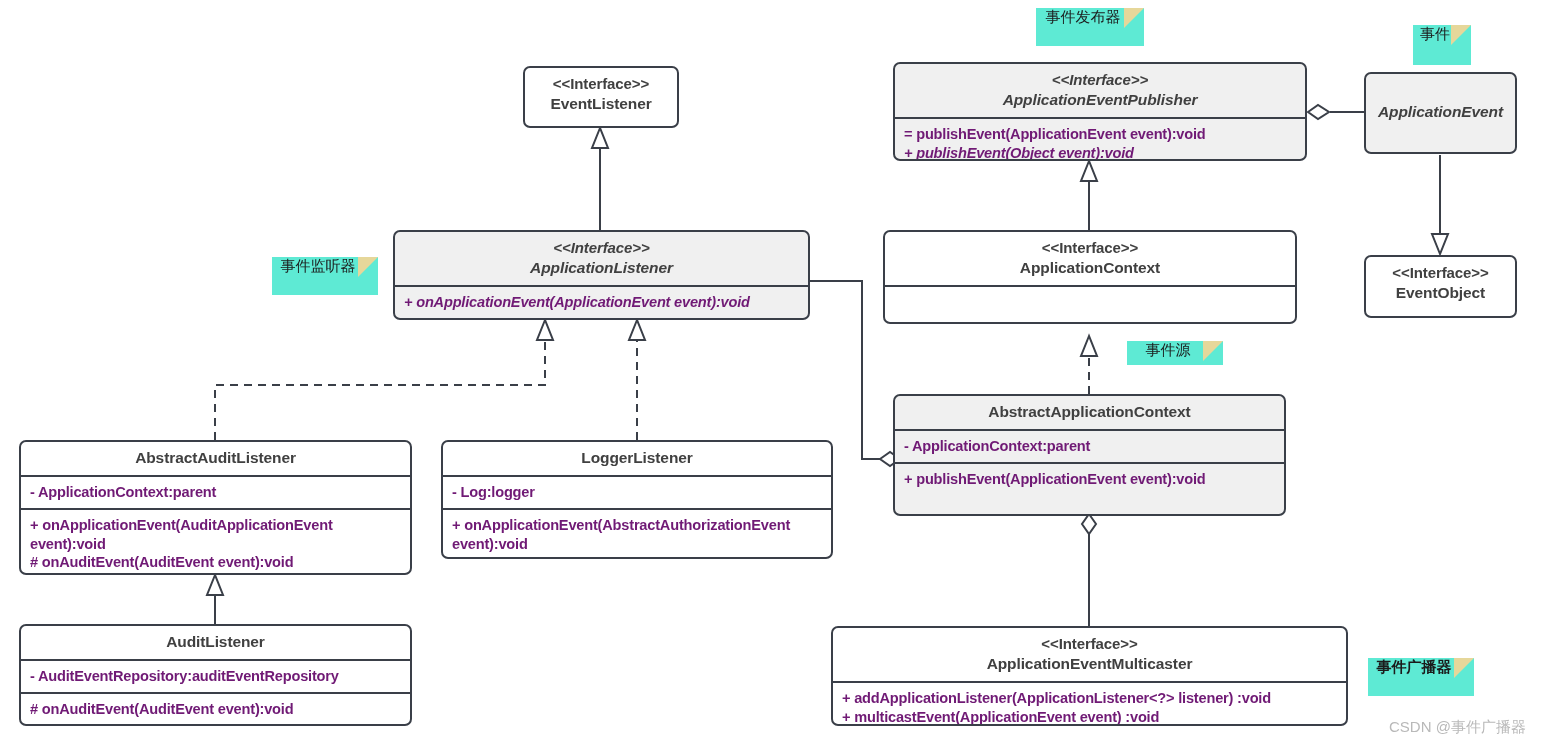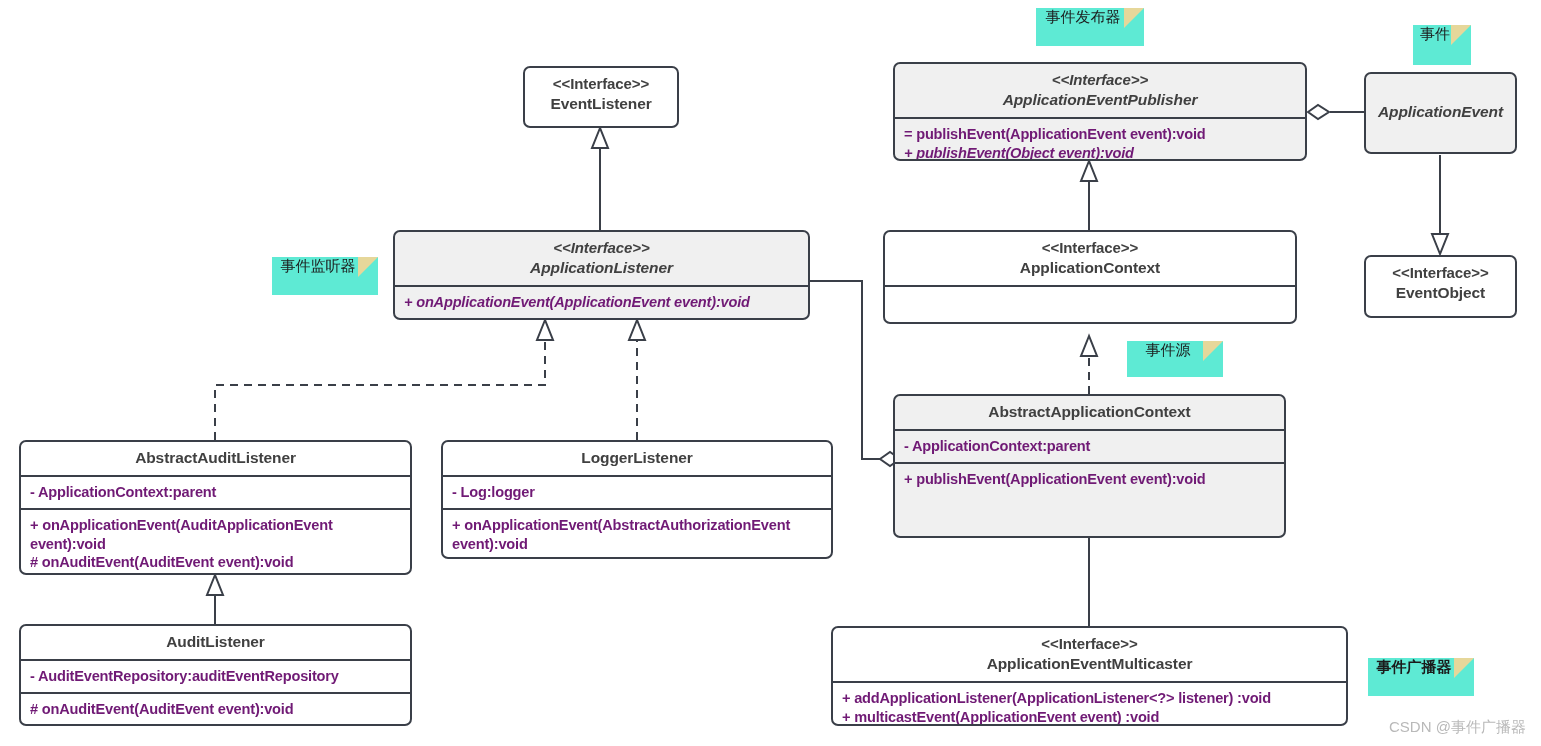--- a/index.html
+++ b/index.html
@@ -166,21 +166,21 @@
   <div class="note" style="left:1413px; top:25px; width:58px; height:40px;">
     <span class="fold"></span>
     <span class="note-text">事件</span>
   </div>
 
   <div class="note" style="left:272px; top:257px; width:106px; height:38px;">
     <span class="fold"></span>
     <span class="note-text">事件监听器</span>
   </div>
 
-  <div class="note" style="left:1127px; top:341px; width:96px; height:36px;">
+  <div class="note" style="left:1127px; top:341px; width:96px; height:24px;">
     <span class="fold"></span>
     <span class="note-text">事件源</span>
   </div>
 
   <div class="note" style="left:1368px; top:658px; width:106px; height:38px;font-weight:bold;">
     <span class="fold"></span>
     <span class="note-text">事件广播器</span>
   </div>
 
   <div class="uml-box" style="left:523px; top:66px; width:156px; height:62px;">
@@ -258,21 +258,21 @@
 
   <div class="uml-box" style="left:883px; top:230px; width:414px; height:94px;">
     <div class="uml-head">
       <span class="stereotype">&lt;&lt;Interface&gt;&gt;</span>
       <span class="cls-name">ApplicationContext</span>
     </div>
     <div class="uml-sep"></div>
     <div class="uml-compart empty"></div>
   </div>
 
-  <div class="uml-box shaded" style="left:893px; top:394px; width:393px; height:144px;">
+  <div class="uml-box shaded" style="left:893px; top:394px; width:393px; height:122px;">
     <div class="uml-head">
       <span class="cls-name">AbstractApplicationContext</span>
     </div>
     <div class="uml-sep"></div>
     <div class="uml-compart">
       <span class="member">- ApplicationContext:parent</span>
     </div>
     <div class="uml-sep"></div>
     <div class="uml-compart">
       <span class="member">+ publishEvent(ApplicationEvent event):void</span>

